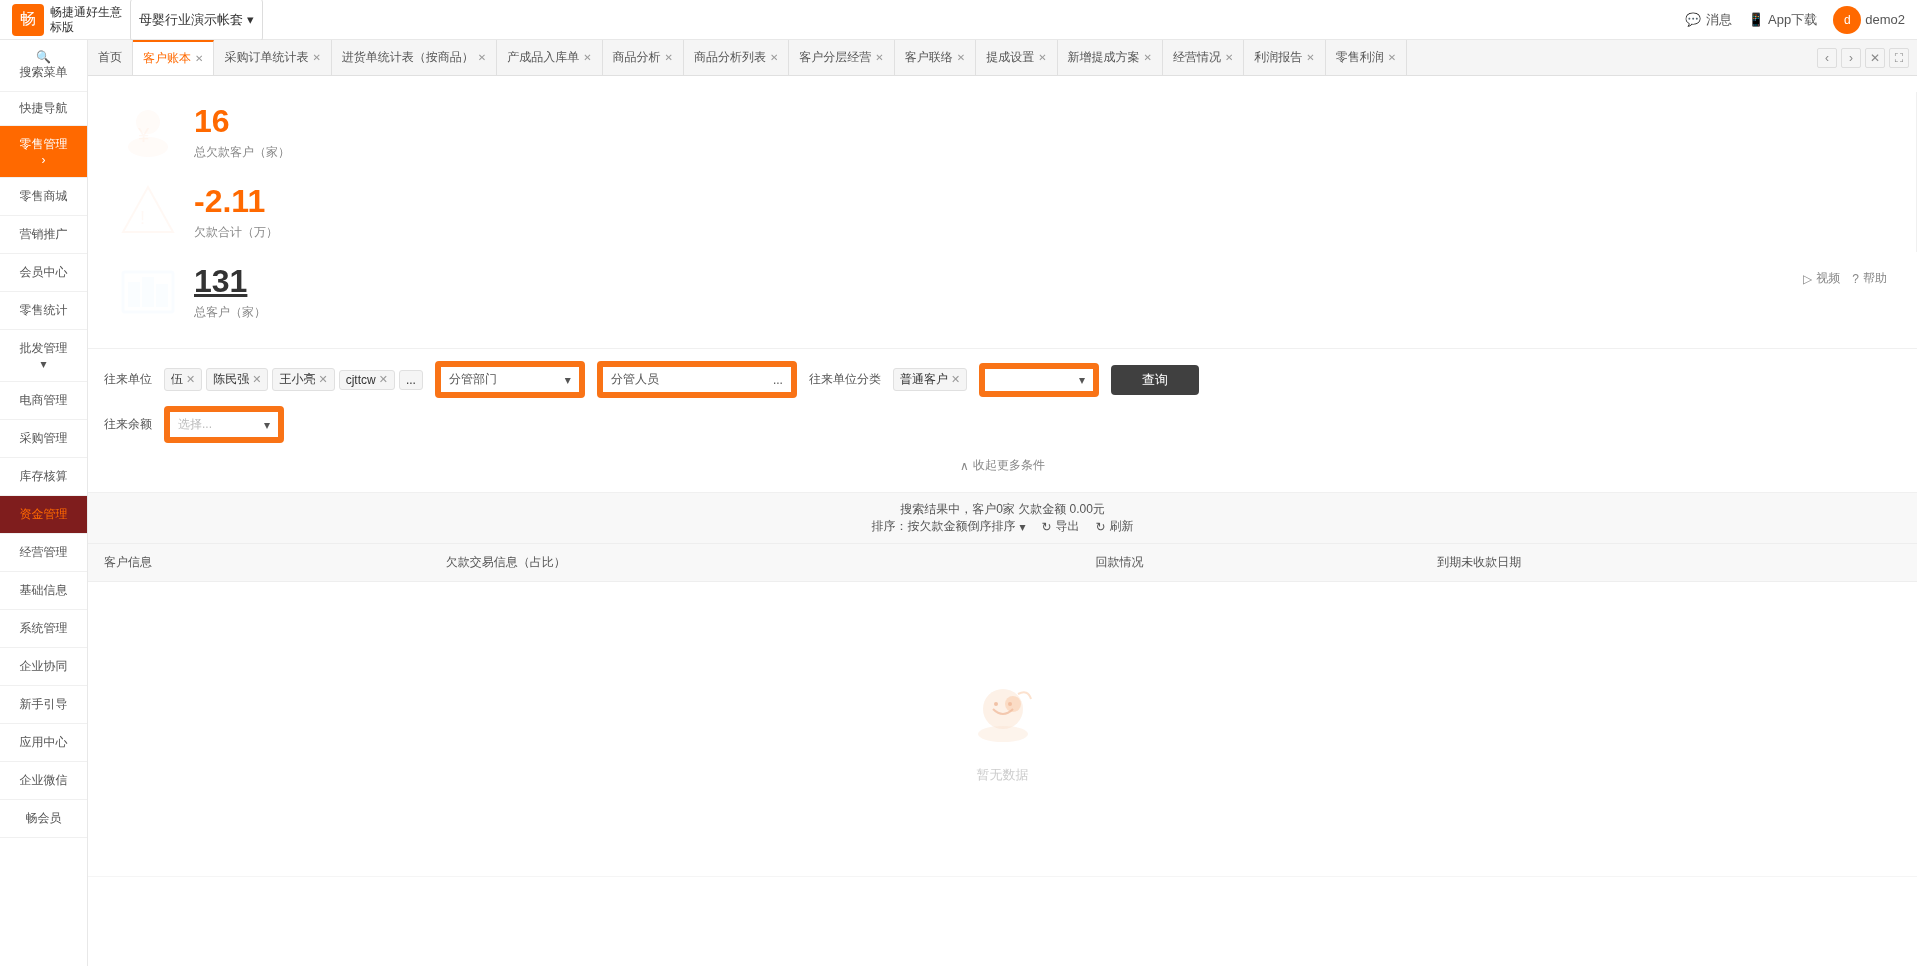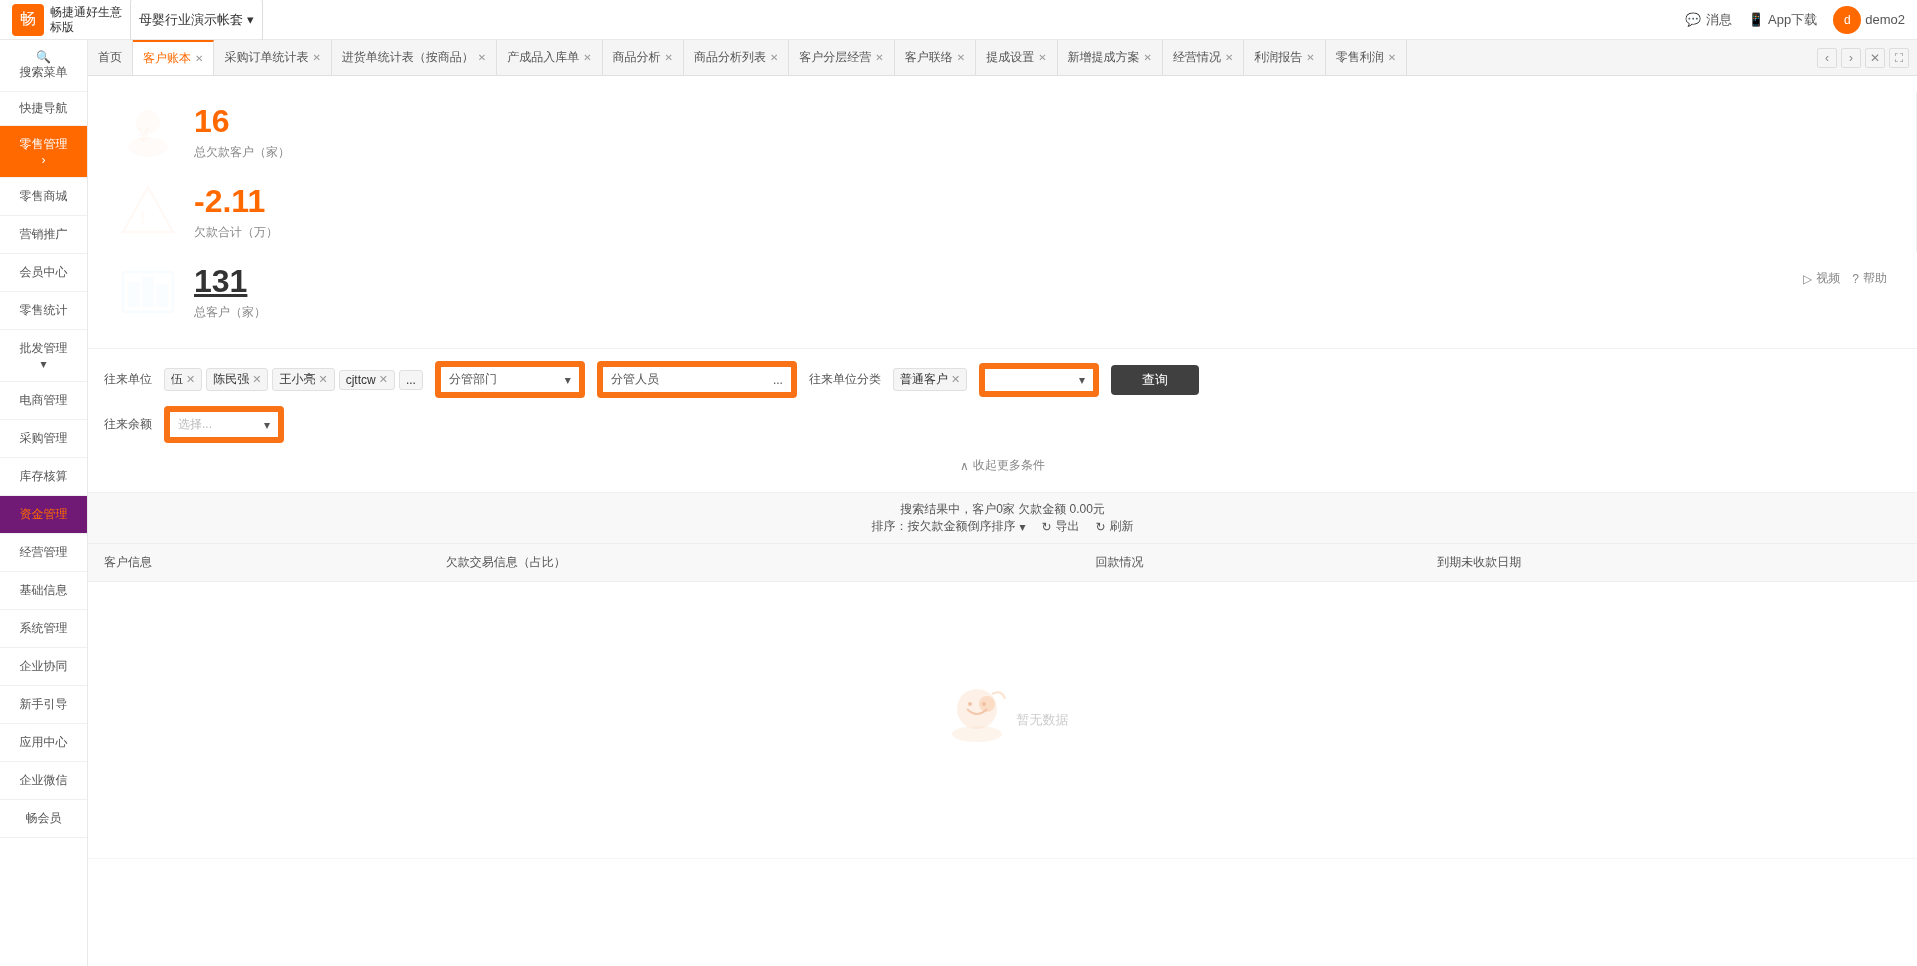--- a/index.html
+++ b/index.html
@@ -18,21 +18,21 @@
 
     
     .main-layout { display: flex; flex: 1; overflow: hidden; }
 
     
     .sidebar { width: 88px; background: #fff; border-right: 1px solid #e8e8e8; display: flex; flex-direction: column; flex-shrink: 0; overflow-y: auto; }
     .sidebar-search { padding: 10px 8px; text-align: center; font-size: 12px; color: #555; cursor: pointer; border-bottom: 1px solid #f0f0f0; }
     .sidebar-nav { padding: 6px 0; text-align: center; font-size: 12px; color: #555; cursor: pointer; border-bottom: 1px solid #f0f0f0; padding: 8px 4px; }
     .sidebar-item { padding: 10px 16px; text-align: center; font-size: 12px; color: #555; cursor: pointer; border-bottom: 1px solid #f0f0f0; }
     .sidebar-item.active { background: #ff6900; color: white; }
-    .sidebar-item.active-light { color: #ff6900; background: #701a75; }
+    .sidebar-item.active-light { color: #ff6900; background: #7f1d1d; }
 
     
     .content-area { flex: 1; display: flex; flex-direction: column; overflow: hidden; }
 
     
     .tab-bar { background: #f5f5f5; border-bottom: 1px solid #e0e0e0; display: flex; align-items: center; height: 36px; flex-shrink: 0; overflow: hidden; }
     .tab-item { display: flex; align-items: center; gap: 4px; padding: 0 10px; height: 36px; font-size: 12px; color: #555; cursor: pointer; border-right: 1px solid #e0e0e0; white-space: nowrap; flex-shrink: 0; }
     .tab-item.active { background: #fff; color: #ff6900; border-top: 2px solid #ff6900; }
     .tab-item .tab-close { color: #999; font-size: 10px; cursor: pointer; }
     .tab-bar-actions { margin-left: auto; display: flex; align-items: center; gap: 4px; padding: 0 8px; flex-shrink: 0; }
@@ -70,21 +70,21 @@
     .results-bar { display: flex; align-items: center; justify-content: space-between; padding: 8px 16px; background: #f8f8f8; border-bottom: 1px solid #eee; font-size: 12px; color: #555; flex-direction: column; }
     .results-actions { display: flex; gap: 16px; align-items: center; }
     .results-action-btn { display: flex; align-items: center; gap: 4px; cursor: pointer; color: #555; }
 
     
     .data-table { width: 100%; border-collapse: collapse; }
     .data-table th { background: #f8f8f8; padding: 10px 16px; text-align: left; font-size: 12px; font-weight: normal; color: #555; border-bottom: 1px solid #eee; }
     .data-table td { padding: 12px 16px; border-bottom: 1px solid #f5f5f5; font-size: 12px; color: #333; }
 
     
-    .empty-state { display: flex; align-items: center; justify-content: center; padding: 80px 20px; color: #ccc; font-size: 13px; }
+    .empty-state { display: flex; flex-direction: column; align-items: center; justify-content: center; padding: 80px 20px; color: #ccc; font-size: 13px; }
     .empty-icon { width: 80px; height: 80px; margin-bottom: 12px; opacity: 0.5; }
 
     
     ::-webkit-scrollbar { width: 6px; height: 6px; }
     ::-webkit-scrollbar-track { background: #f5f5f5; }
     ::-webkit-scrollbar-thumb { background: #ddd; border-radius: 3px; }
   </style>
 </head>
 <body>
 

